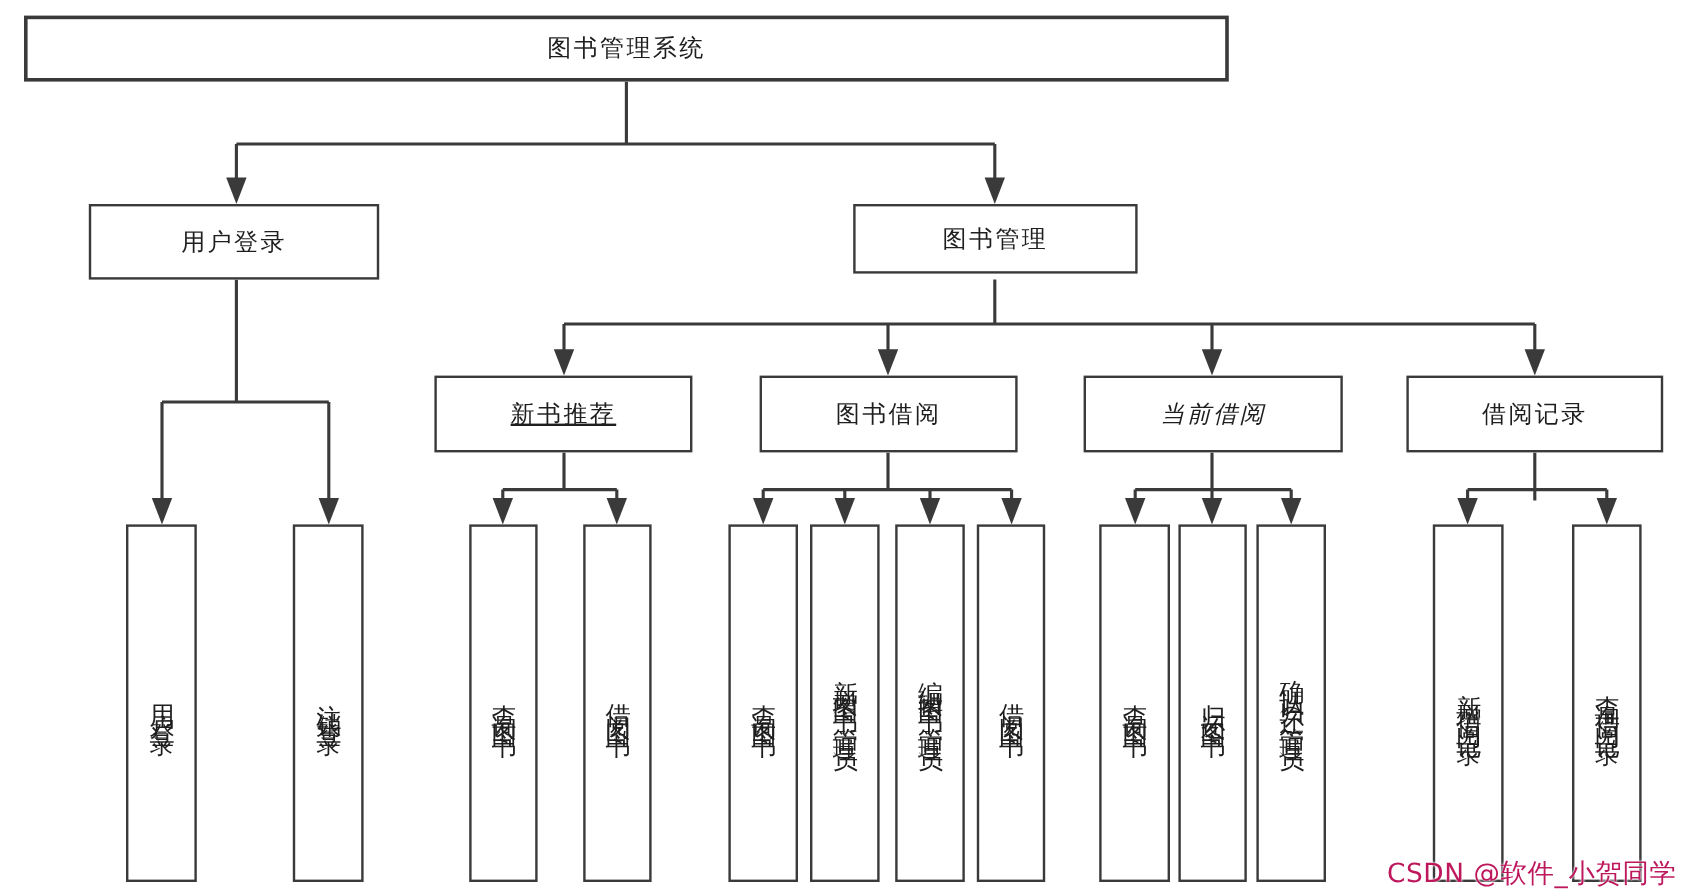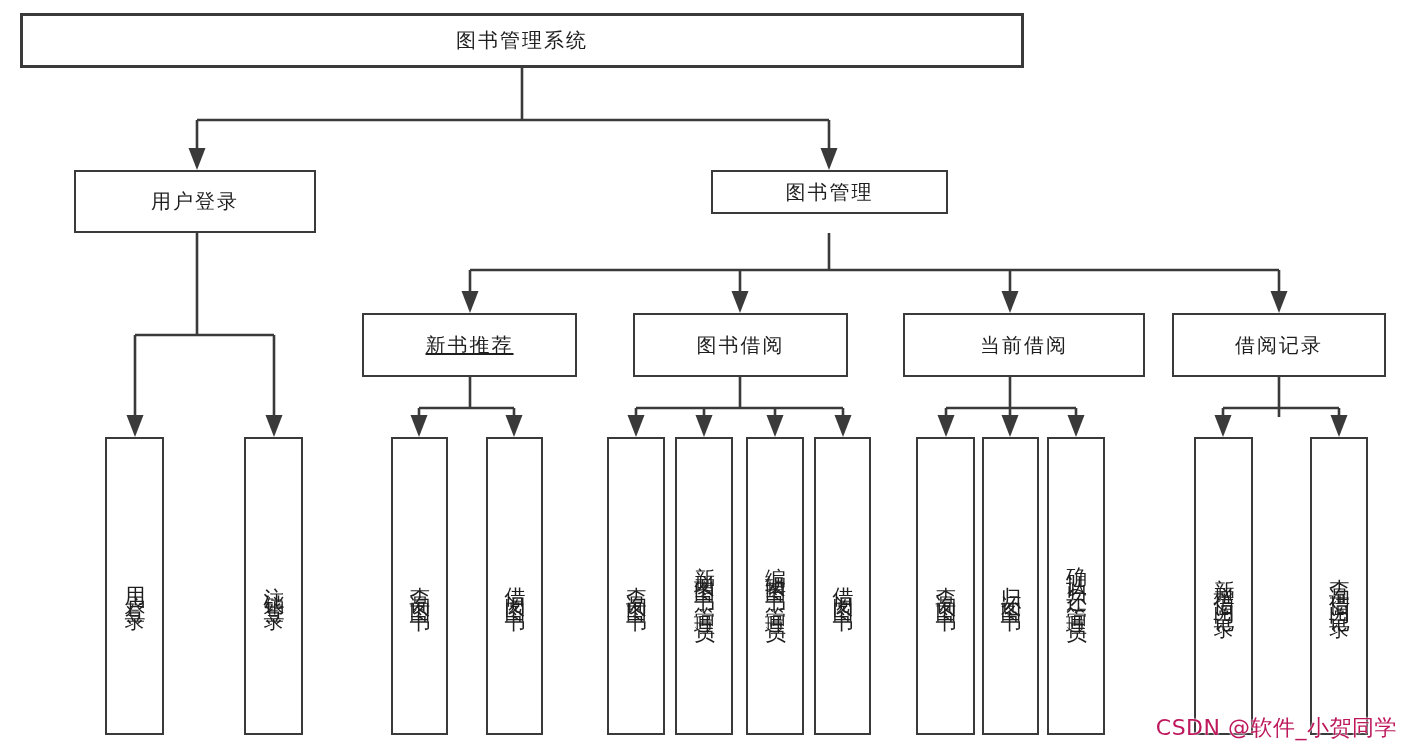--- a/index.html
+++ b/index.html
@@ -23,24 +23,24 @@
   .h{font-size:20px;letter-spacing:2px;white-space:nowrap;}
   .v{
     writing-mode:vertical-rl;
     text-orientation:mixed;
     font-size:21px;
     letter-spacing:8px;
     line-height:1;
   }
   #n-root{left:20px;top:13px;width:1004px;height:55px;border-width:3px;}
   #n-l2a{left:74px;top:170px;width:242px;height:63px;}
-  #n-l2b{left:711px;top:170px;width:237px;height:44px;}
+  #n-l2b{left:711px;top:170px;width:237px;height:58px;}
   #n-l3a{left:362px;top:313px;width:215px;height:64px;text-decoration:underline;}
   #n-l3b{left:633px;top:313px;width:215px;height:64px;text-align:center;}
-  #n-l3c{left:903px;top:313px;width:242px;height:64px;}
+  #n-l3c{left:903px;top:313px;width:216px;height:64px;font-style:italic;}
   #n-l3d{left:1172px;top:313px;width:214px;height:64px;}
   .leaf{top:437px;height:298px;}
   #lf1{left:105px;width:59px;}
   #lf2{left:244px;width:59px;}
   #lf3{left:391px;width:57px;}
   #lf4{left:486px;width:57px;}
   #lf5{left:607px;width:58px;}
   #lf6{left:675px;width:58px;}
   #lf7{left:746px;width:58px;}
   #lf8{left:814px;width:57px;}

